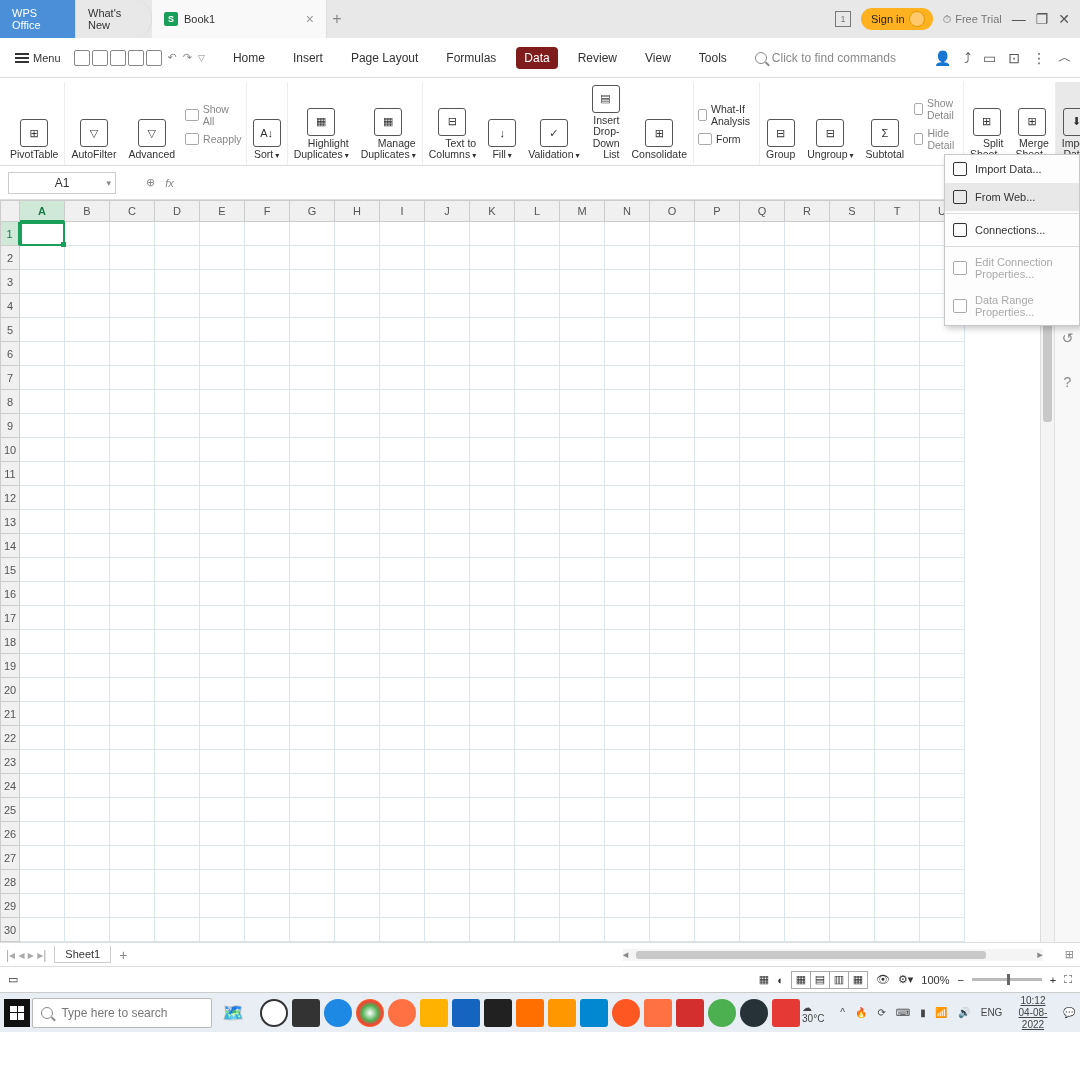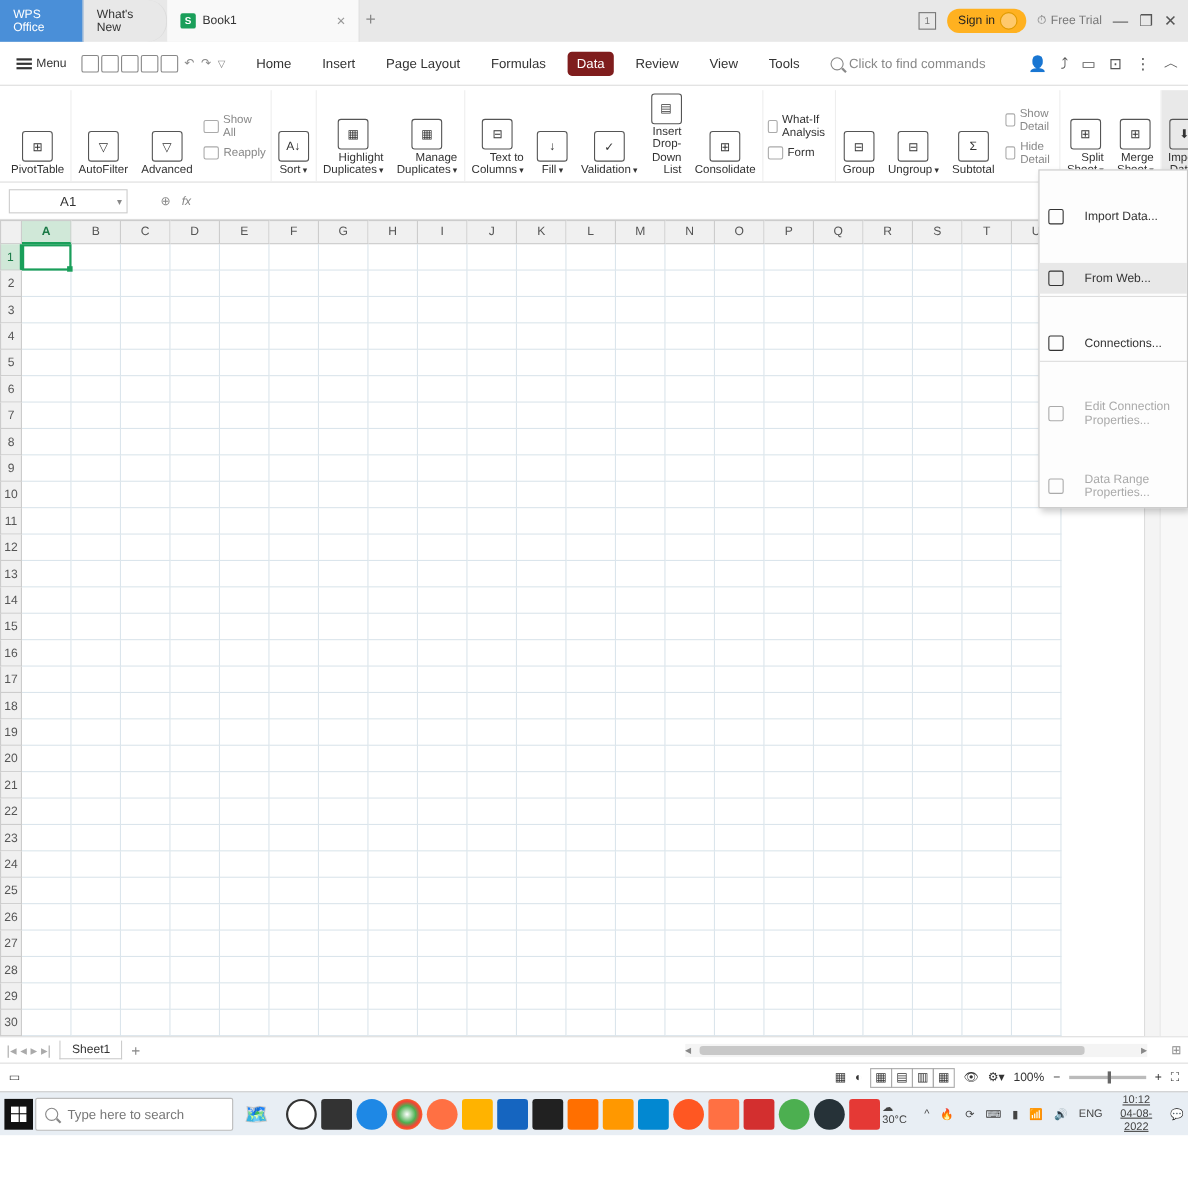--- a/index.html
+++ b/index.html
@@ -44,21 +44,21 @@
 .rg .ic { width: 28px; height: 28px; border: 1px solid #555; border-radius: 3px; display: flex; align-items: center; justify-content: center; position: relative; }
 .rg .lbl { font-size: 10.5px; text-align: right; line-height: 1.1; white-space: pre-line; }
 .rg .drop::after { content: "▾"; font-size: 8px; margin-left: 2px; }
 .rcol { display: flex; flex-direction: column; justify-content: center; gap: 6px; padding: 0 4px; font-size: 10.5px; border-right: 1px solid #eee; }
 .rline { display: flex; align-items: center; gap: 4px; color: #888; }
 .rline .sic { width: 14px; height: 12px; border: 1px solid #aaa; border-radius: 2px; }
 .rg.hl { background: #e9e9e9; }
 
 
 .dropdown { position: absolute; top: 154px; right: 0; width: 136px; background: #fdfdfd; border: 1px solid #c8c8c8; box-shadow: 2px 3px 6px rgba(0,0,0,.2); z-index: 100; }
-.dd-item { display: flex; align-items: center; gap: 19px; padding: 7px 8px; font-size: 11px; margin-top: 28px; }
+.dd-item { display: flex; align-items: center; gap: 8px; padding: 7px 8px; font-size: 11px; }
 .dd-item.hov { background: #e8e8e8; }
 .dd-item.dis { color: #aaa; }
 .dd-sep { height: 1px; background: #ddd; margin: 2px 0; }
 .dd-ic { width: 14px; height: 14px; border: 1px solid currentColor; border-radius: 2px; flex-shrink: 0; }
 
 
 .fbar { height: 34px; border-bottom: 1px solid #ddd; display: flex; align-items: center; }
 .namebox { width: 108px; height: 22px; border: 1px solid #ccc; margin-left: 8px; display: flex; align-items: center; justify-content: center; position: relative; font-size: 12px; }
 .namebox::after { content: "▾"; position: absolute; right: 4px; font-size: 9px; color: #888; }
 .fx { margin-left: 30px; display: flex; align-items: center; gap: 10px; color: #888; }

